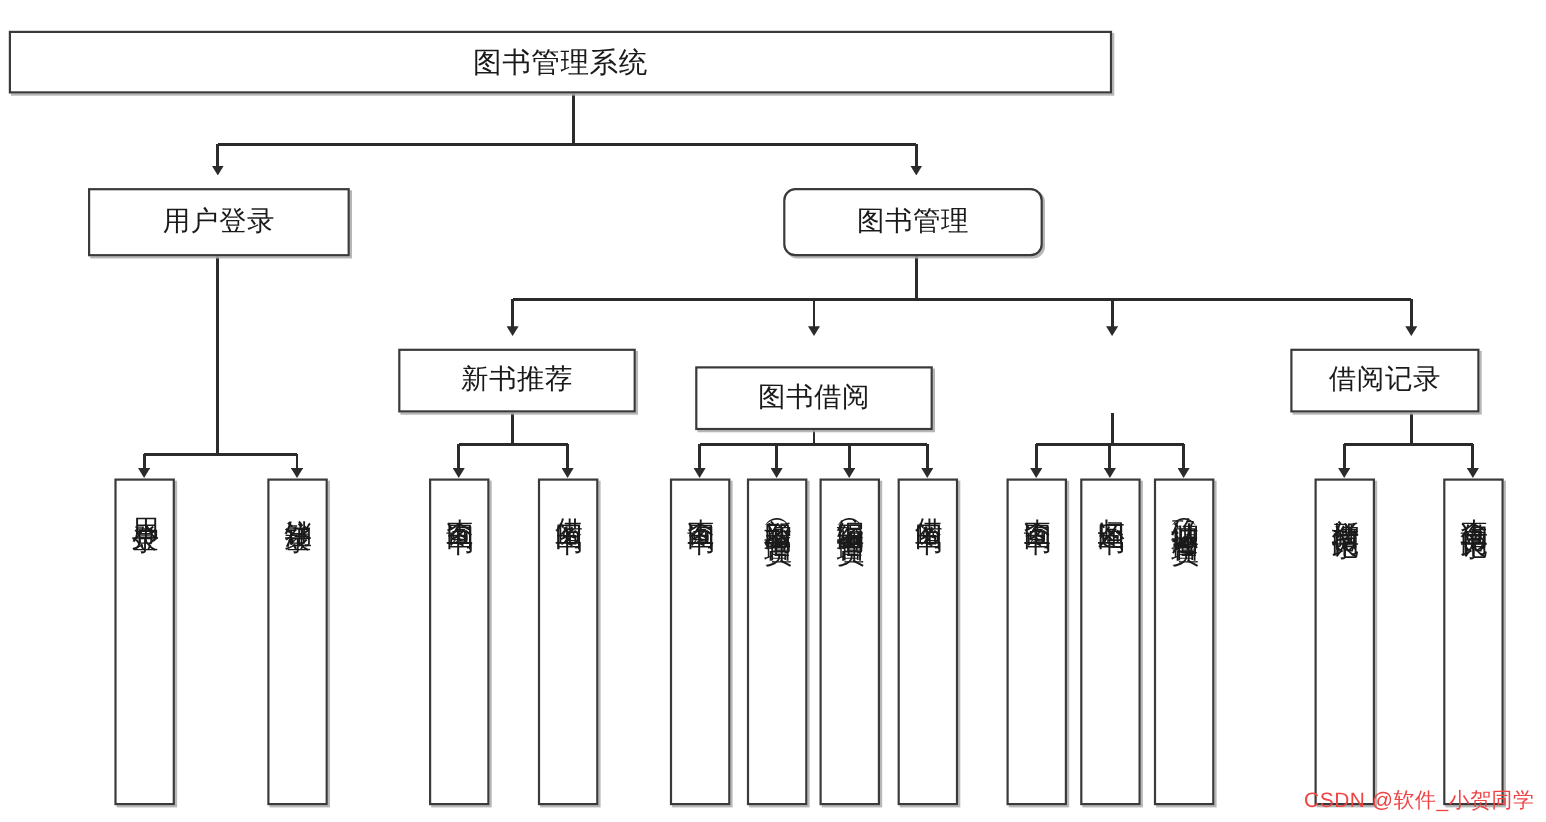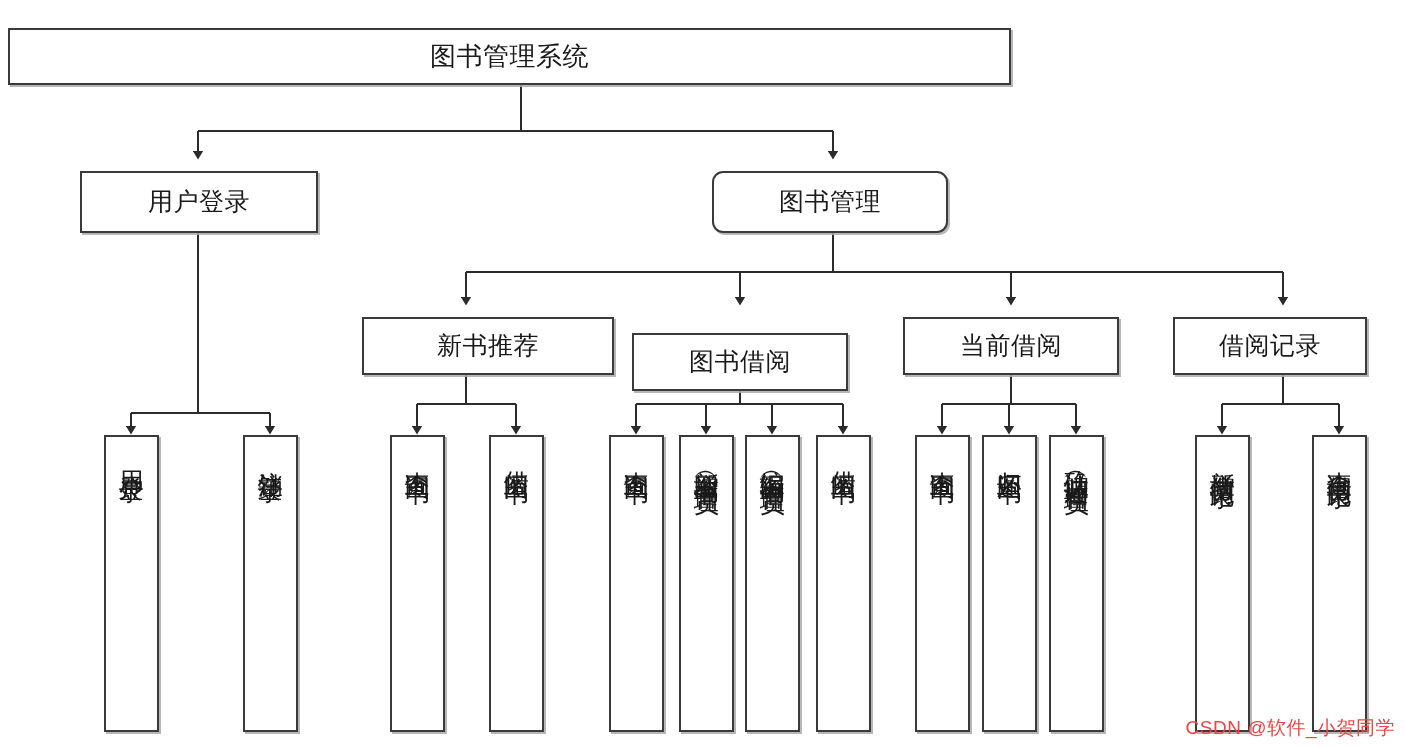--- a/index.html
+++ b/index.html
@@ -129,30 +129,27 @@
     <span class="lbl">图书管理系统</span>
   </div>
 
   <div class="node horiz" style="left:80px; top:171px; width:238px; height:62px;">
     <span class="lbl">用户登录</span>
   </div>
   <div class="node horiz" style="left:712px; top:171px; width:236px; height:62px;border-radius:11px;">
     <span class="lbl">图书管理</span>
   </div>
 
-  <div class="node horiz" style="left:362px; top:317px; width:252px; height:58px;">
+  <div class="node horiz" style="left:362px; top:317px; width:216px; height:58px;">
     <span class="lbl">新书推荐</span>
   </div>
   <div class="node horiz" style="left:632px; top:317px; width:216px; height:58px;margin-top:16px;">
     <span class="lbl">图书借阅</span>
   </div>
-  <div class="node horiz" style="left:903px; top:317px; width:216px; height:58px;">
-    <span class="lbl">当前借阅</span>
-  </div>
-  <div class="node horiz" style="left:1173px; top:317px; width:194px; height:58px;">
+  <div class="node horiz" style="left:1173px; top:317px; width:172px; height:58px;">
     <span class="lbl">借阅记录</span>
   </div>
 
   <div class="node vert" style="left:104px; top:435px; width:55px; height:297px;">
     <span class="lbl">用户登录</span>
   </div>
   <div class="node vert" style="left:243px; top:435px; width:55px; height:297px;">
     <span class="lbl">注销登录</span>
   </div>
 

